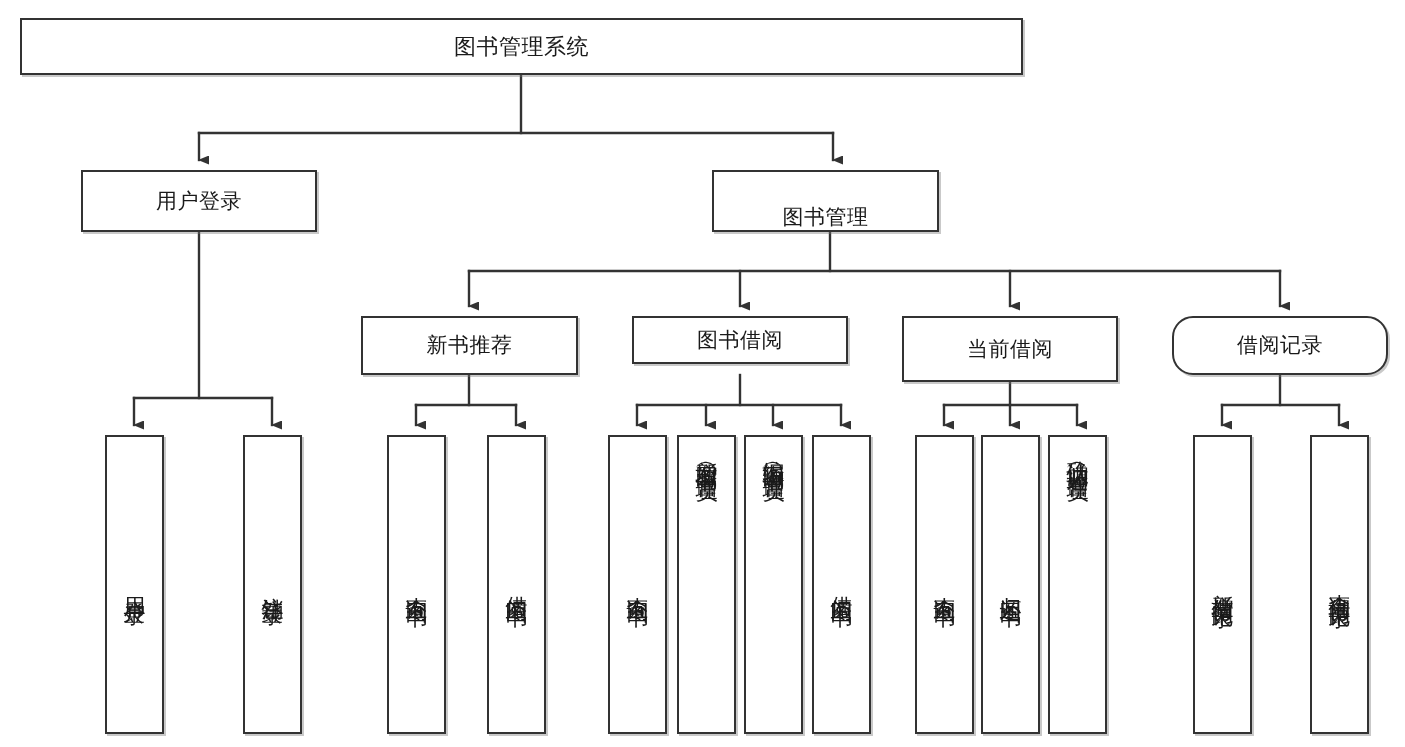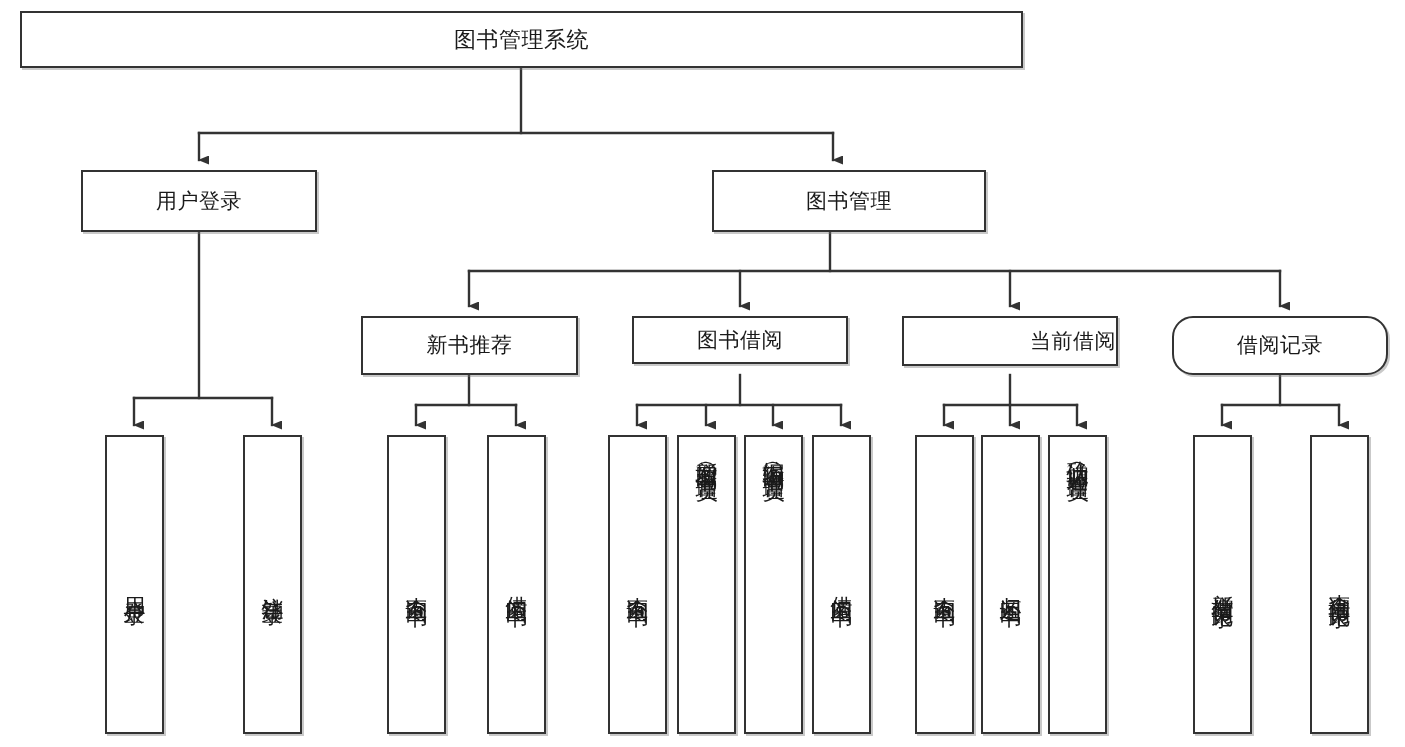--- a/index.html
+++ b/index.html
@@ -128,38 +128,38 @@
       <path d="M1010,405 L1010,425" marker-end="url(#arrowhead)"></path>
       <path d="M1077,405 L1077,425" marker-end="url(#arrowhead)"></path>
 
       <path d="M1280,375 L1280,405"></path>
       <path d="M1222,405 L1339,405"></path>
       <path d="M1222,405 L1222,425" marker-end="url(#arrowhead)"></path>
       <path d="M1339,405 L1339,425" marker-end="url(#arrowhead)"></path>
     </g>
   </svg>
 
-  <div class="node horiz root" style="left: 20px; top: 11px; width: 1003px; height: 57px;">
+  <div class="node horiz root" style="left: 20px; top: 18px; width: 1003px; height: 57px;">
     <span class="node-label">图书管理系统</span>
   </div>
 
   <div class="node horiz" style="left: 81px; top: 170px; width: 236px; height: 62px;">
     <span class="node-label">用户登录</span>
   </div>
-  <div class="node horiz" style="left: 712px; top: 170px; width: 274px; height: 62px;">
+  <div class="node horiz" style="left: 712px; top: 170px; width: 227px; height: 62px; align-items: flex-end;">
     <span class="node-label">图书管理</span>
   </div>
 
   <div class="node horiz" style="left: 361px; top: 316px; width: 217px; height: 59px;">
     <span class="node-label">新书推荐</span>
   </div>
   <div class="node horiz" style="left: 632px; top: 316px; width: 216px; height: 48px; font-family: Liberation Serif, serif;">
     <span class="node-label">图书借阅</span>
   </div>
-  <div class="node horiz" style="left: 902px; top: 316px; width: 216px; height: 50px; justify-content: flex-end;">
+  <div class="node horiz" style="left: 902px; top: 316px; width: 216px; height: 66px;">
     <span class="node-label">当前借阅</span>
   </div>
   <div class="node horiz" style="left: 1172px; top: 316px; width: 216px; height: 59px; border-radius: 21px;">
     <span class="node-label">借阅记录</span>
   </div>
 
   <div class="node vert centered" style="left: 105px; top: 435px; width: 59px; height: 299px;">
     <span class="node-label">用户登录</span>
   </div>
   <div class="node vert centered" style="left: 243px; top: 435px; width: 59px; height: 299px;">

